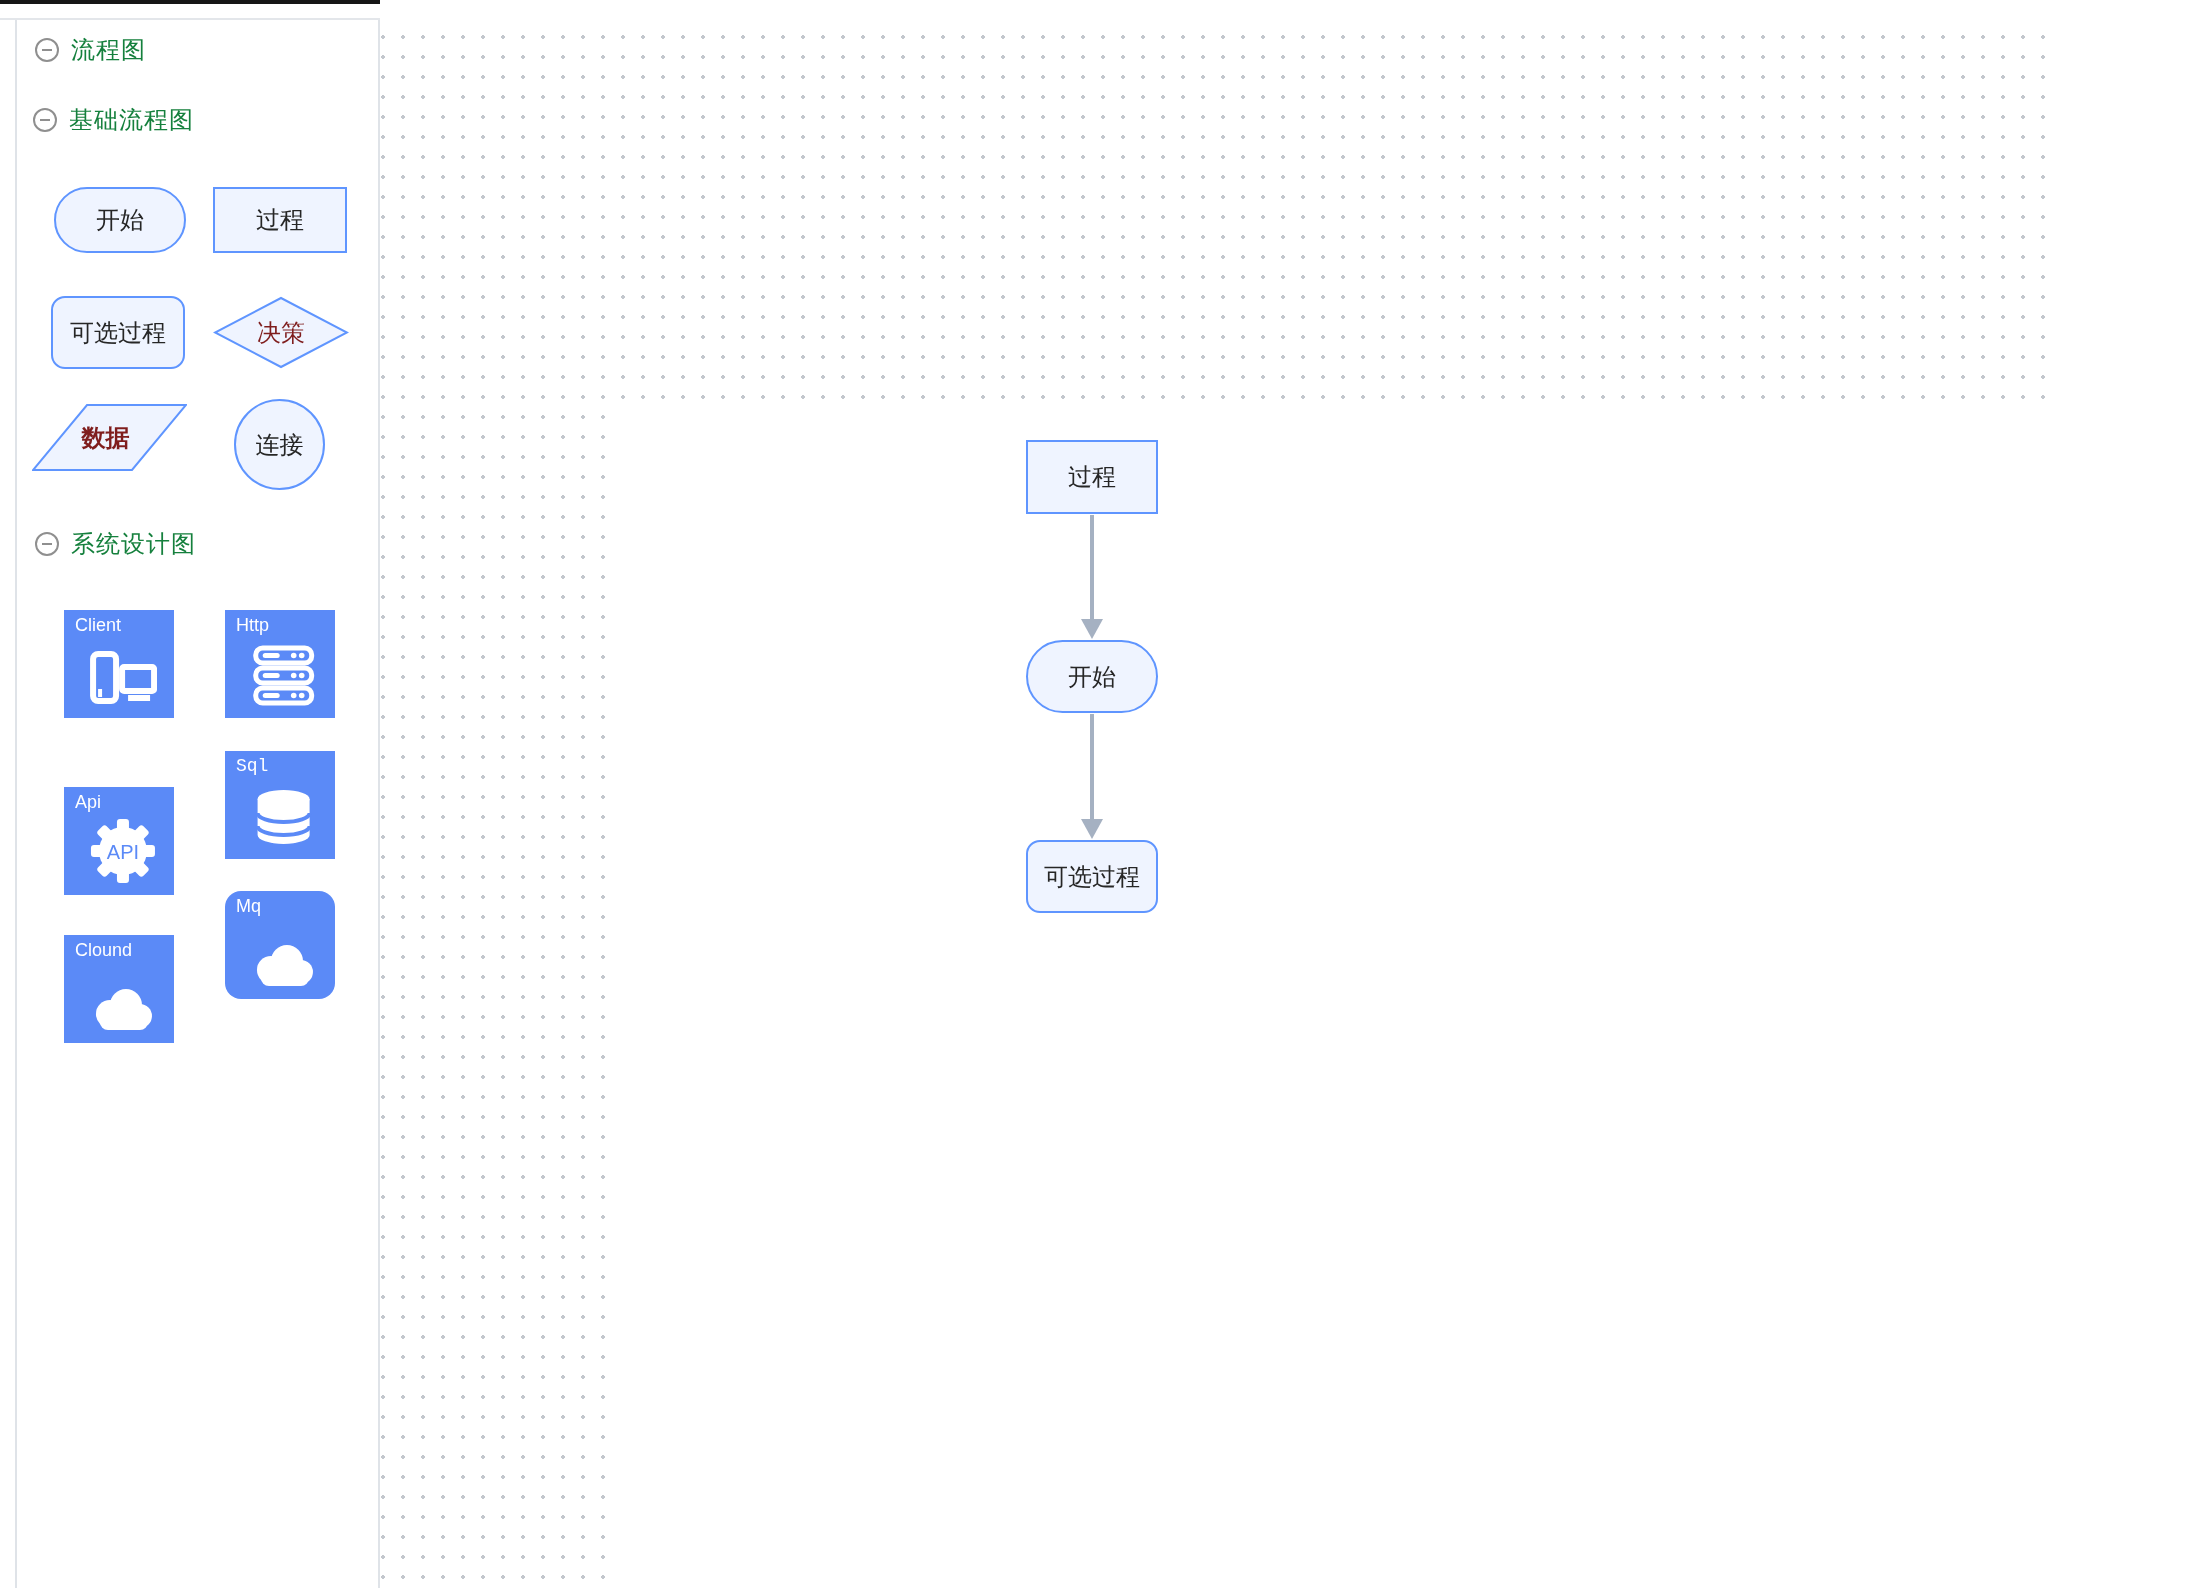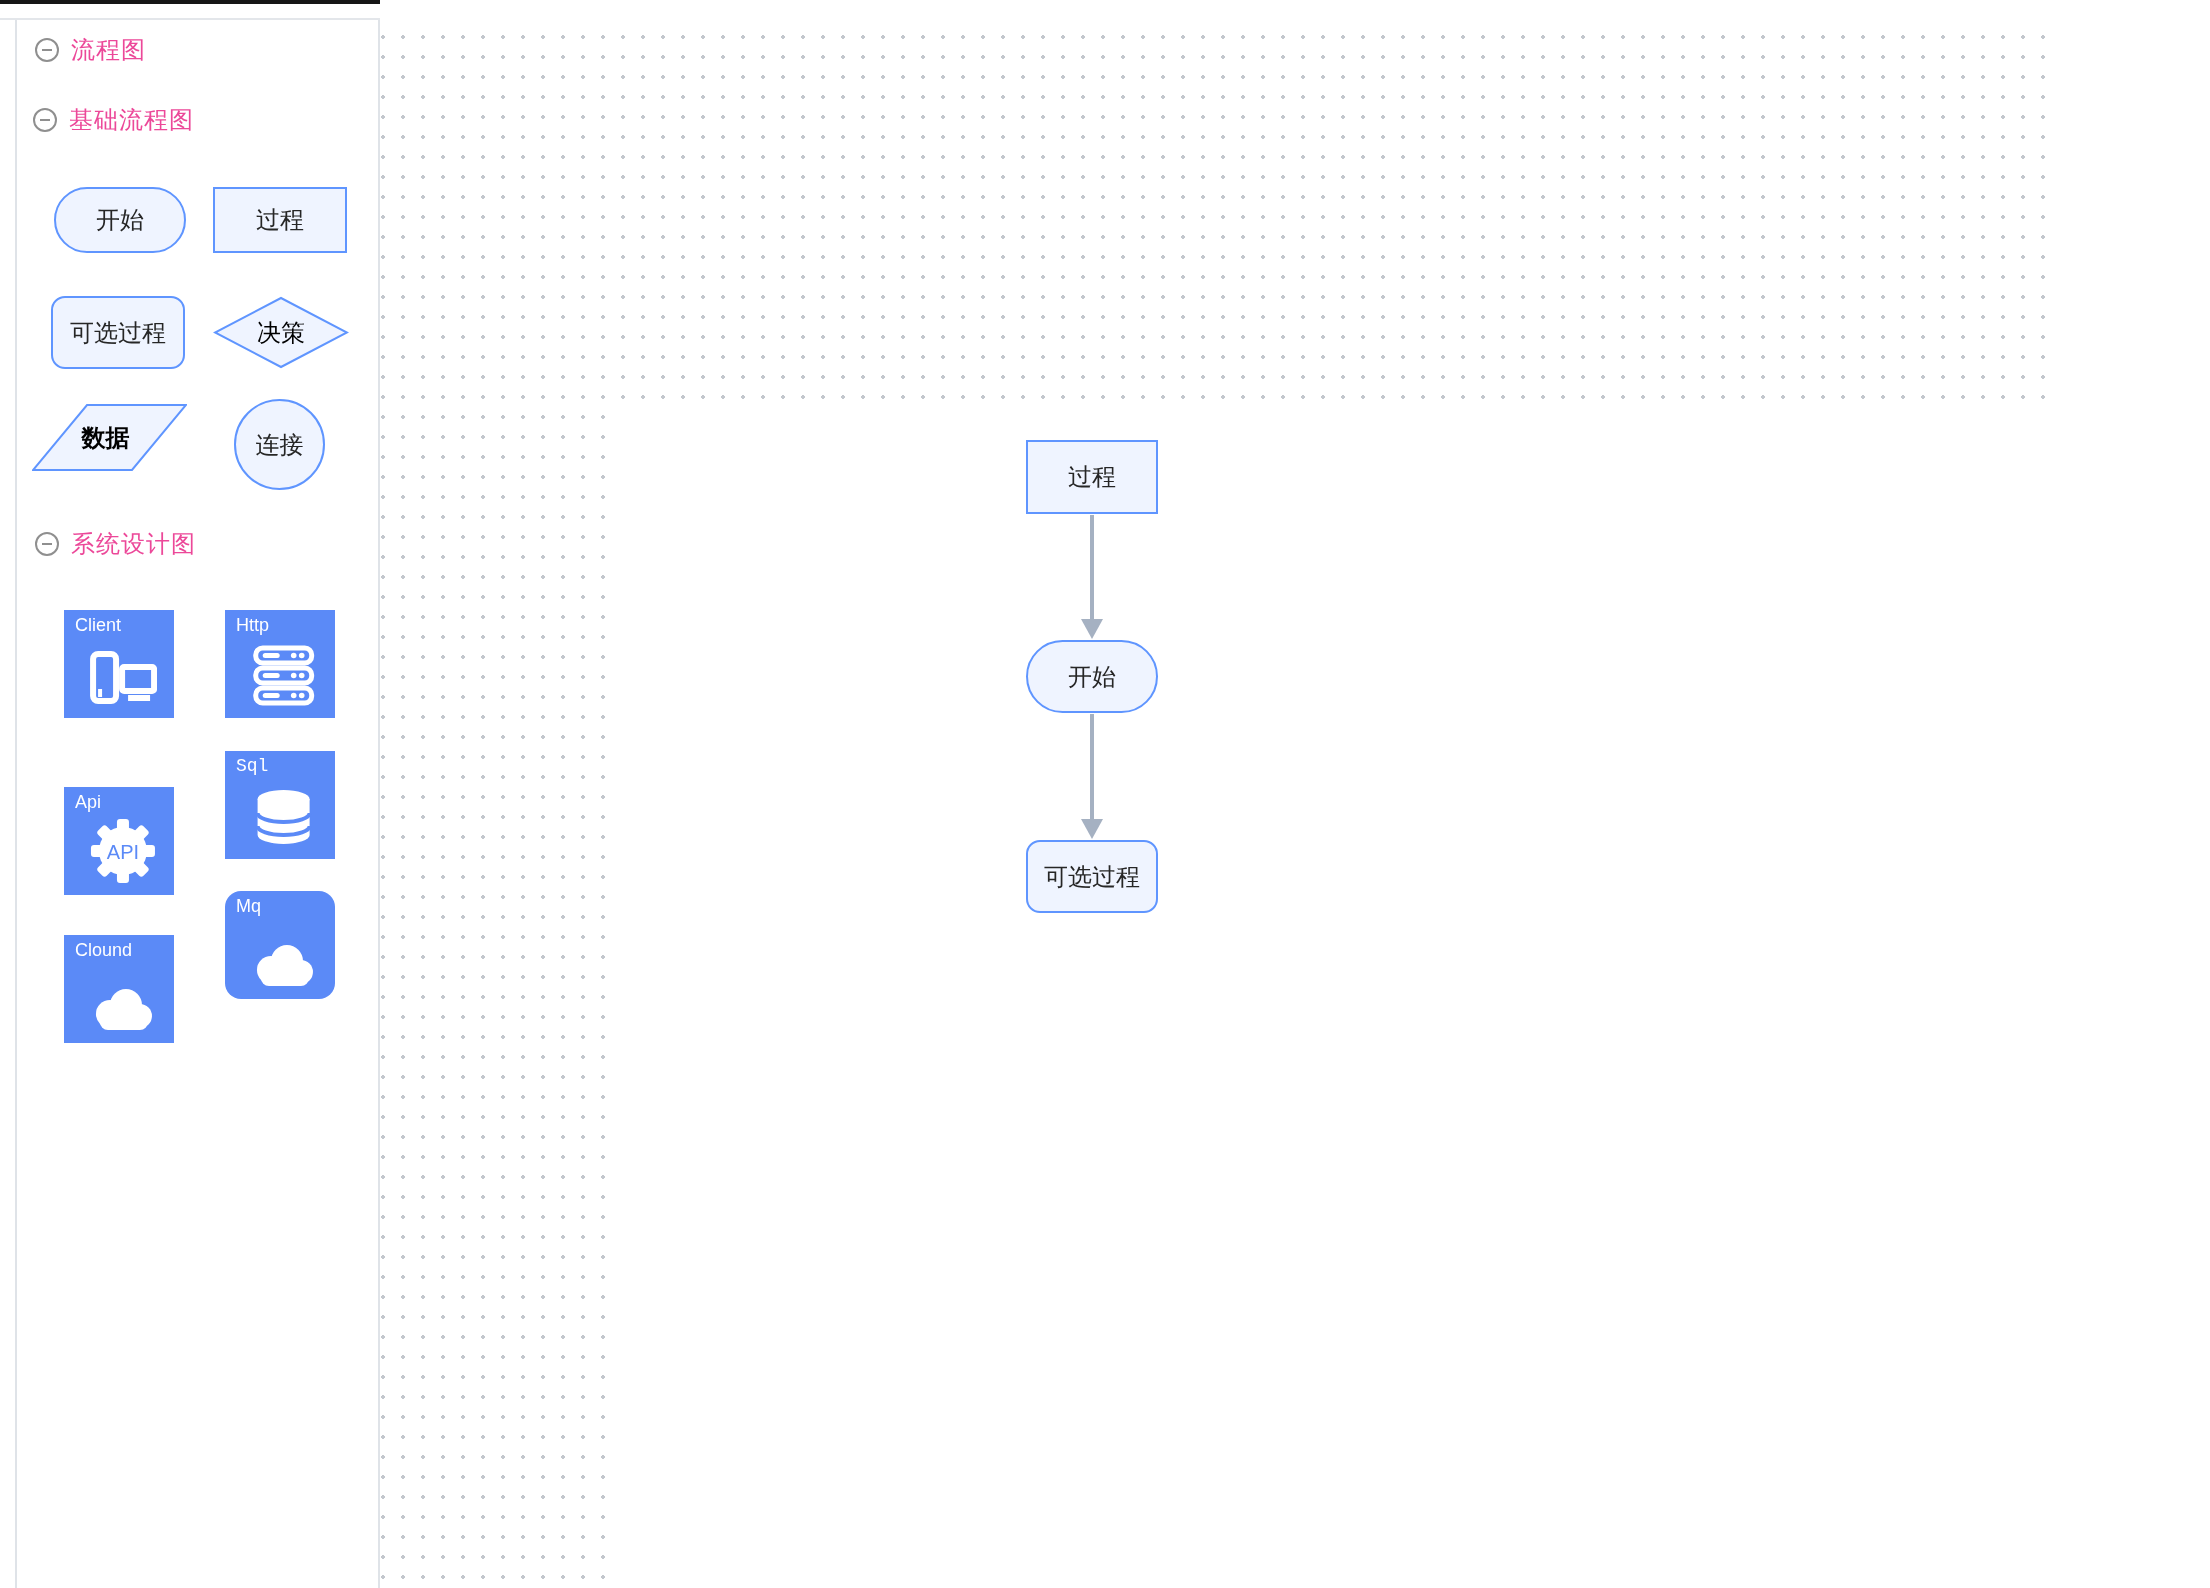--- a/index.html
+++ b/index.html
@@ -10,30 +10,30 @@
   
   .topbar  { position:absolute; left:0; top:0; width:2210px; height:4px; background:#161616; }
   .topline { position:absolute; left:0; top:18px; width:2210px; height:2px; background:#e3e6ea; }
 
   
   .sidebar { position:absolute; left:15px; top:20px; width:365px; height:1568px; background:#fff;
              border-left:2px solid #dfe3e8; border-right:2px solid #dfe3e8; }
   .group-header { position:absolute; left:0; height:30px; display:flex; align-items:center; gap:12px; padding-left:18px; cursor:pointer; }
   .collapse-icon { width:24px; height:24px; border:2px solid #8f8f8f; border-radius:50%; position:relative; flex:0 0 auto; }
   .collapse-icon::after { content:""; position:absolute; left:5px; top:9px; width:10px; height:2px; background:#8f8f8f; }
-  .group-title { font-size:24px; color:#ec4899; letter-spacing:1px; white-space:nowrap; }
+  .group-title { font-size:24px; color:#15803d; letter-spacing:1px; white-space:nowrap; }
 
   .shape { position:absolute; background:#EFF4FF; border:2px solid #5F95FF; color:#262626;
            display:flex; align-items:center; justify-content:center; font-size:24px; cursor:grab; }
   .shape.stadium { border-radius:34px; }
   .shape.rounded { border-radius:14px; }
   .shape.circle  { border-radius:50%; }
   .svgshape { position:absolute; cursor:grab; }
   .svgshape .lbl { position:absolute; left:0; top:0; width:100%; height:100%;
-                   display:flex; align-items:center; justify-content:center; font-size:24px; color:#000000; }
+                   display:flex; align-items:center; justify-content:center; font-size:24px; color:#7f1d1d; }
 
   .tile { position:absolute; width:110px; height:108px; background:#5B8AF7; color:#fff; cursor:grab; }
   .tile .tlabel { position:absolute; left:11px; top:5px; font-size:18px; color:#fff; }
   .tile .ticon  { position:absolute; left:50%; bottom:7px; transform:translateX(-44%); }
 
   
   .canvas { position:absolute; left:380px; top:0; width:1830px; height:1588px; background:#fff; }
   .grid { position:absolute; background-image:radial-gradient(#c3c7cd 1.6px, transparent 1.7px);
           background-size:20px 20px; pointer-events:none; }
   .grid.band { left:0; top:19px;  width:1668px; height:388px;  background-position:-7px 8px; }

